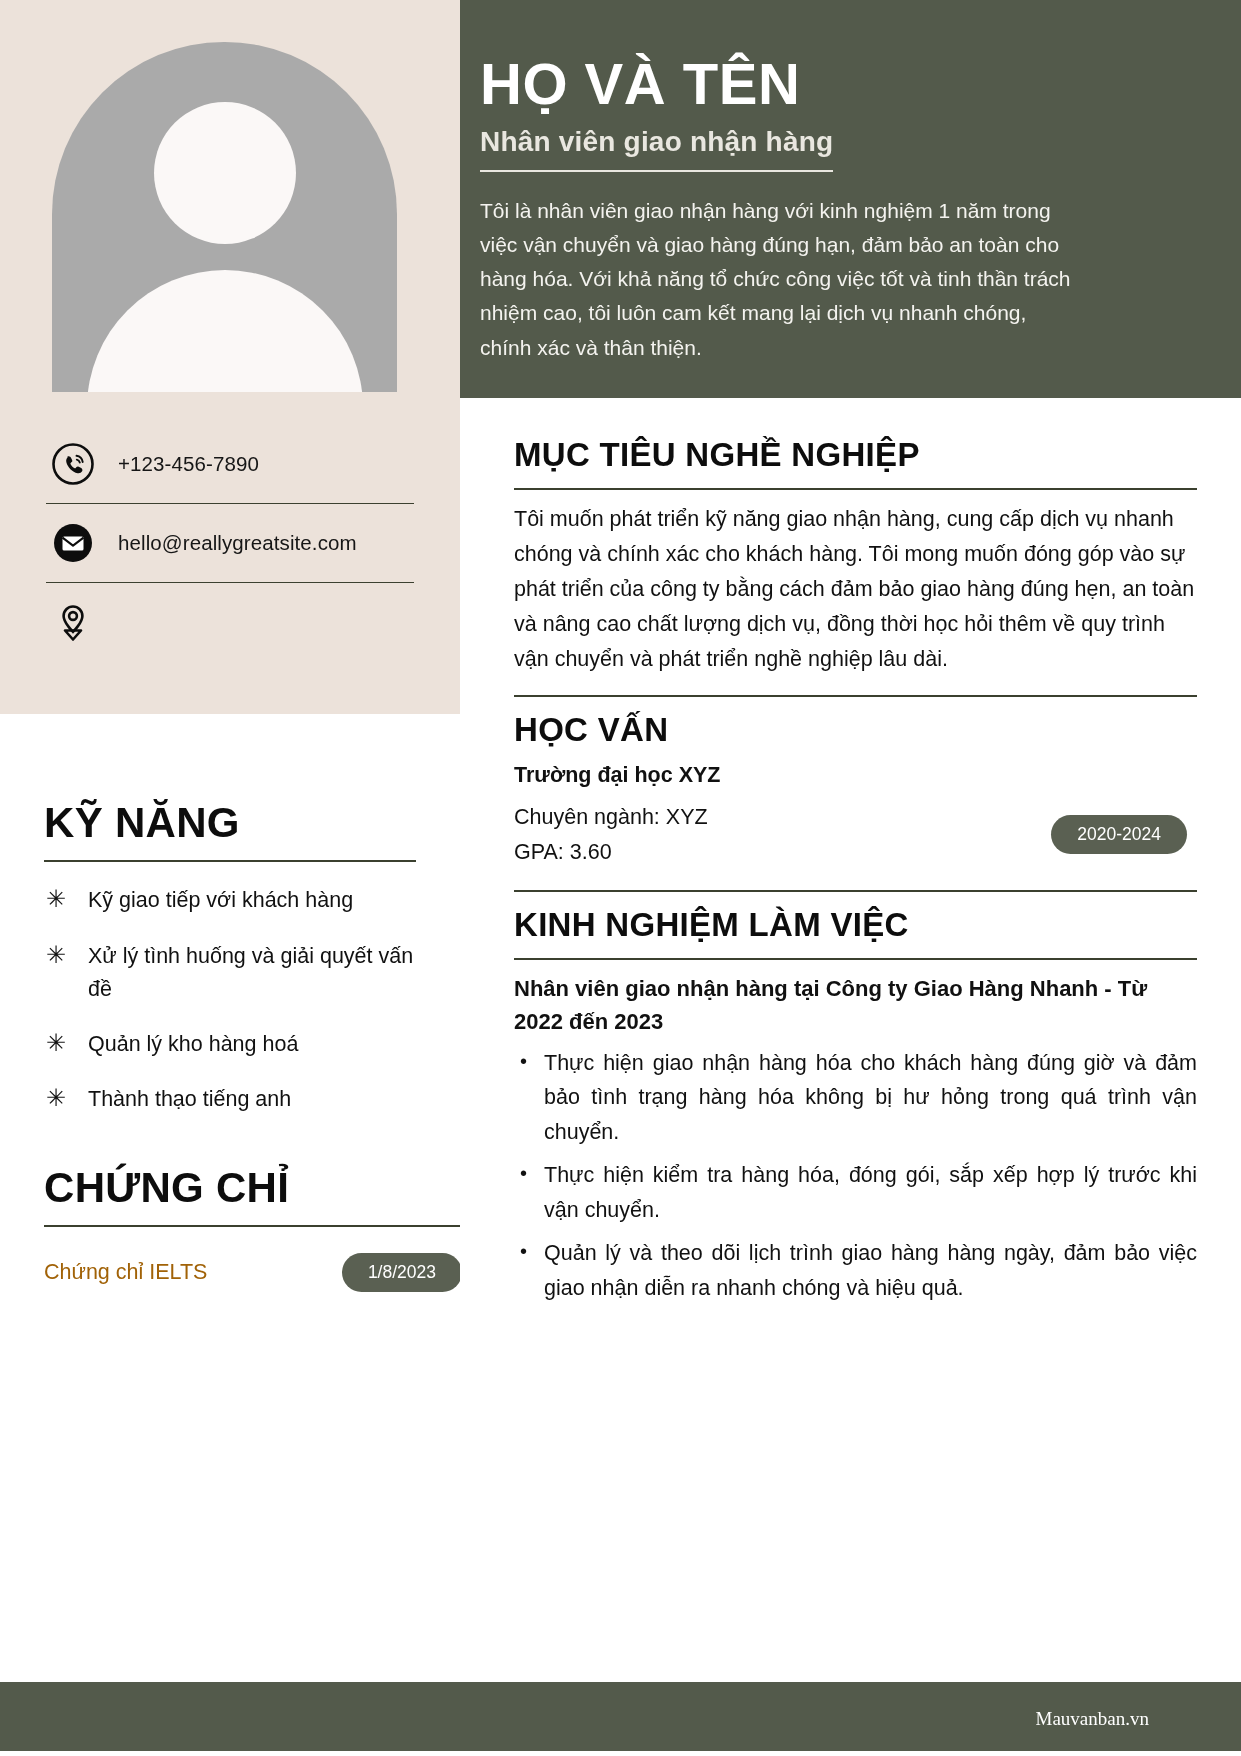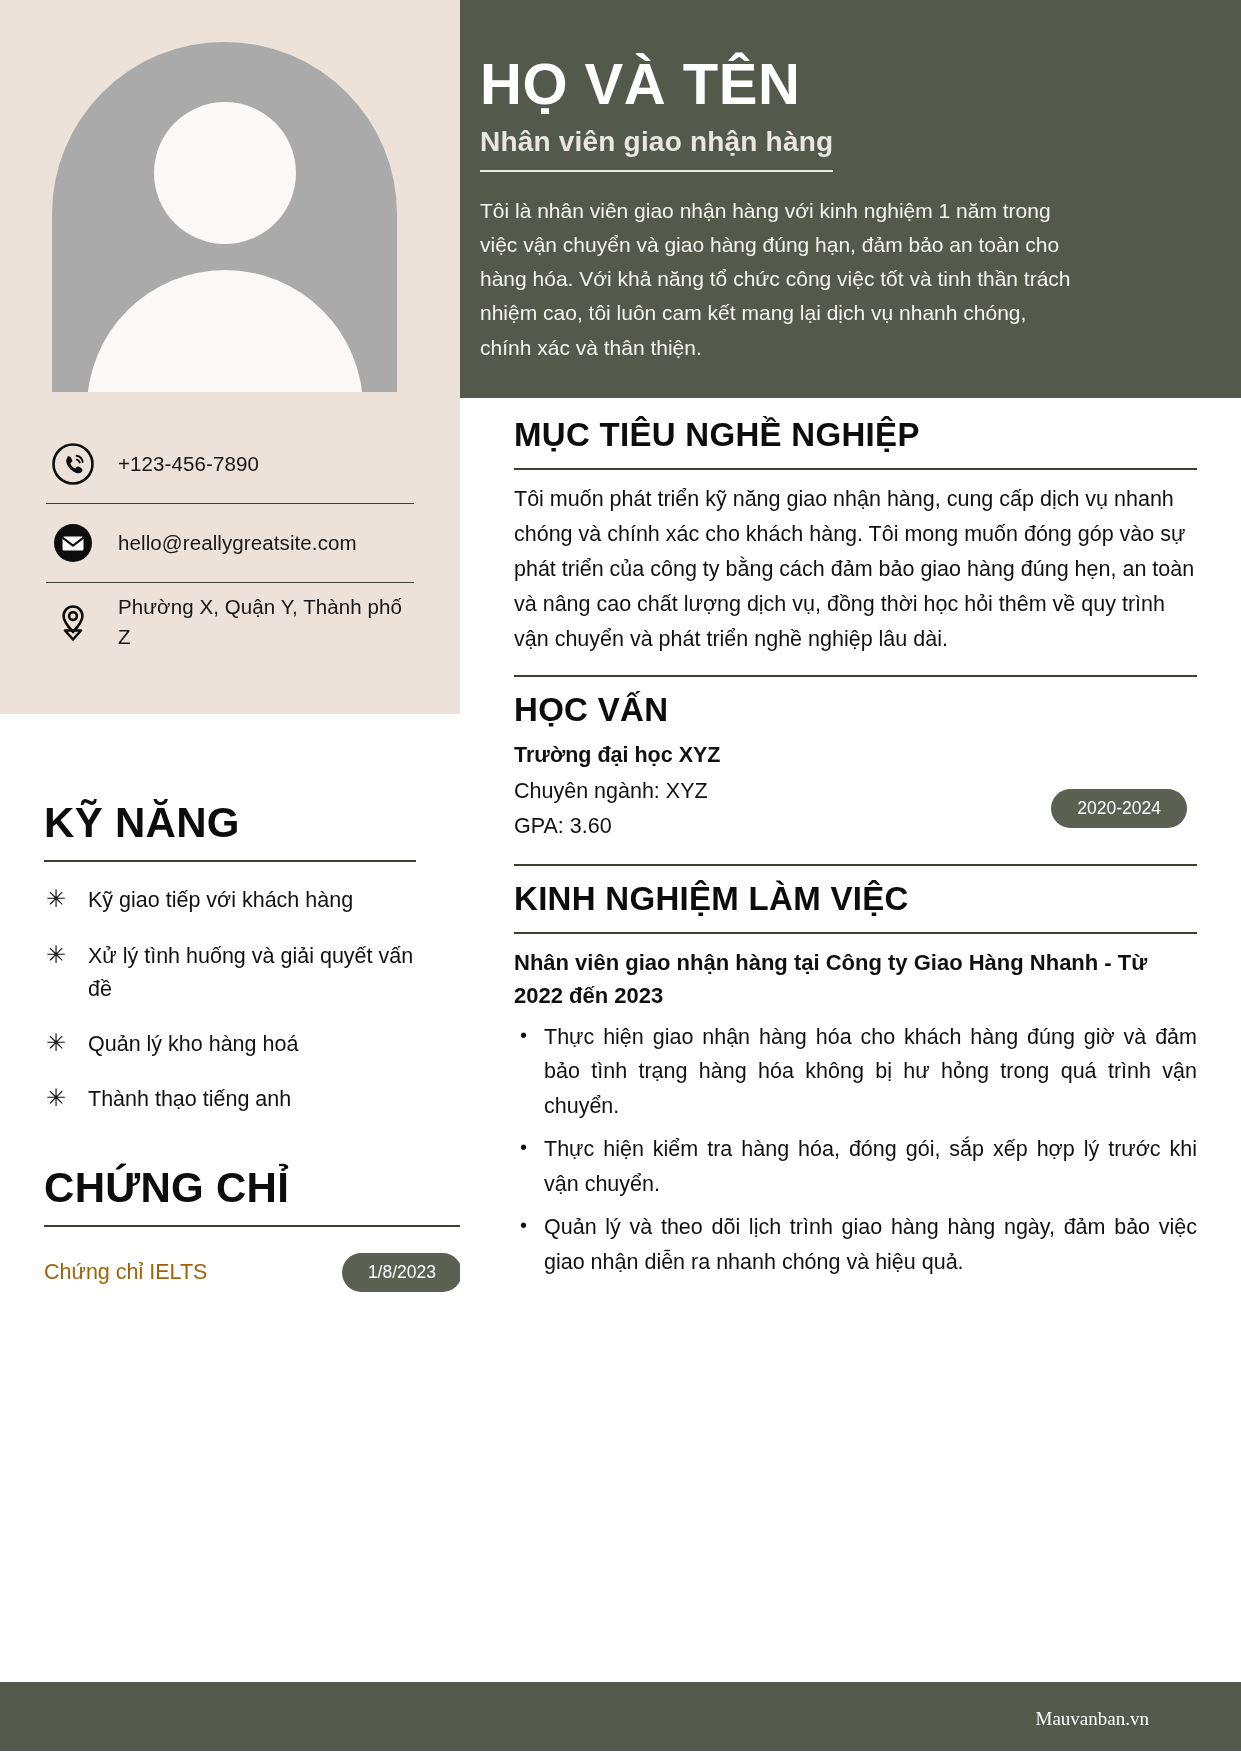--- a/index.html
+++ b/index.html
@@ -137,21 +137,21 @@
     letter-spacing:0.3px; line-height:1.15;
   }
   .r-rule { height:2px; background:#3b402f; }
 
   .r-para {
     font-size:21.5px; color:#111; line-height:1.63;
   }
 
   .edu-school {
     font-size:21.5px; font-weight:bold; color:#111;
-    margin-bottom:6px;
+    margin-bottom:12px;
   }
   .edu-flex { display:flex; align-items:center; justify-content:space-between; }
   .edu-line { font-size:21.5px; color:#111; line-height:1.62; }
 
   .job-title {
     font-size:22px; font-weight:bold; color:#111;
     line-height:1.5; margin-bottom:8px;
   }
   .job-bullets { list-style:none; }
   .job-bullets li {
@@ -225,21 +225,20 @@
       <div class="contact-sep"></div>
 
       <div class="contact-row">
         <div class="contact-icon">
           <svg width="44" height="46" viewBox="0 0 44 46">
             <path d="M22 7.5c-5.2 0-9.4 4.2-9.4 9.4 0 6.6 9.4 16 9.4 16s9.4-9.4 9.4-16c0-5.2-4.2-9.4-9.4-9.4z" fill="none" stroke="#0d0d0d" stroke-width="2.6"></path>
             <circle cx="22" cy="17" r="3.9" fill="none" stroke="#0d0d0d" stroke-width="2.6"></circle>
             <path d="M14 31.5h16l-8 9z" fill="none" stroke="#0d0d0d" stroke-width="2.6" stroke-linejoin="round"></path>
           </svg>
         </div>
-        <div class="contact-text">Phường X, Quận Y, Thành phố Z</div>
       </div>
     </div>
 
     <div class="l-section" style="top:800px;">
       <div class="sec-title">KỸ NĂNG</div>
       <div class="sec-rule"></div>
 
       <div class="skill-item">
         <span class="skill-star">✳</span>
         <span class="skill-text">Kỹ giao tiếp với khách hàng</span>
@@ -269,21 +268,21 @@
   </div>
 
   <div class="header-block">
     <div class="name">HỌ VÀ TÊN</div>
     <div class="role">Nhân viên giao nhận hàng</div>
     <div class="summary">Tôi là nhân viên giao nhận hàng với kinh nghiệm 1 năm trong việc vận chuyển và giao hàng đúng hạn, đảm bảo an toàn cho hàng hóa. Với khả năng tổ chức công việc tốt và tinh thần trách nhiệm cao, tôi luôn cam kết mang lại dịch vụ nhanh chóng, chính xác và thân thiện.</div>
   </div>
 
   <div class="right-body">
 
-    <div style="padding-top:18px;">
+    <div style="padding-top:38px;">
       <div class="r-sec-title">MỤC TIÊU NGHỀ NGHIỆP</div>
       <div class="r-rule" style="margin:14px 0 12px 0;"></div>
       <div class="r-para">Tôi muốn phát triển kỹ năng giao nhận hàng, cung cấp dịch vụ nhanh chóng và chính xác cho khách hàng. Tôi mong muốn đóng góp vào sự phát triển của công ty bằng cách đảm bảo giao hàng đúng hẹn, an toàn và nâng cao chất lượng dịch vụ, đồng thời học hỏi thêm về quy trình vận chuyển và phát triển nghề nghiệp lâu dài.</div>
     </div>
 
     <div style="margin-top:18px;">
       <div class="r-rule" style="margin-bottom:14px;"></div>
       <div class="r-sec-title">HỌC VẤN</div>
       <div class="edu-school" style="margin-top:14px;">Trường đại học XYZ</div>
       <div class="edu-flex">

